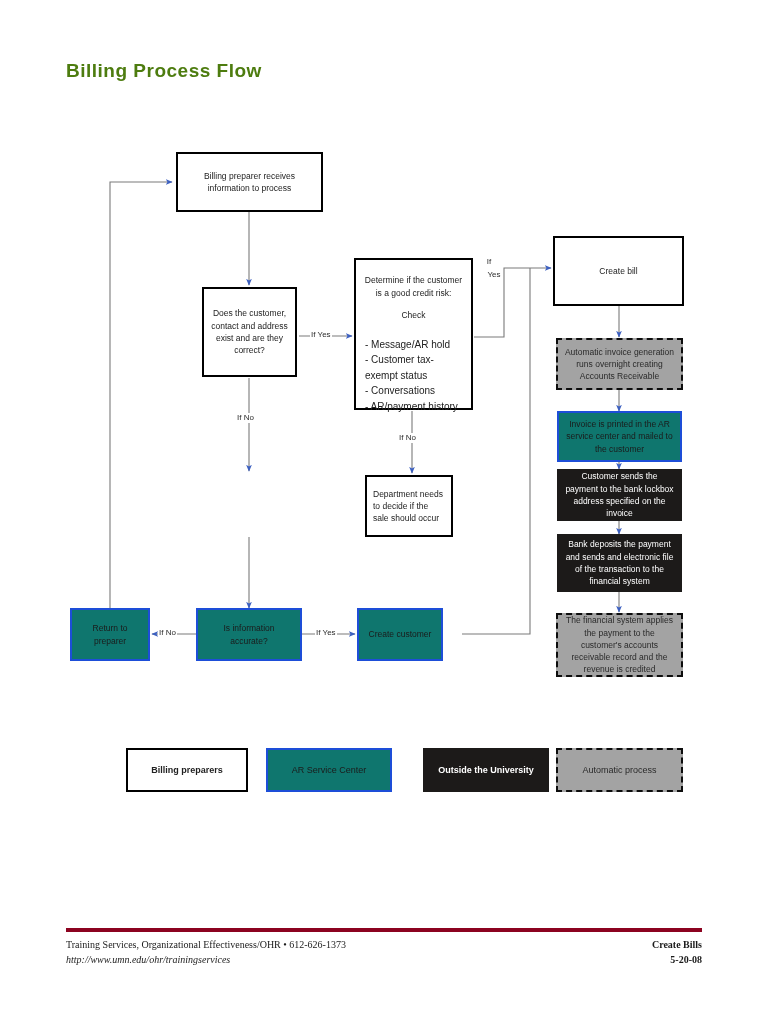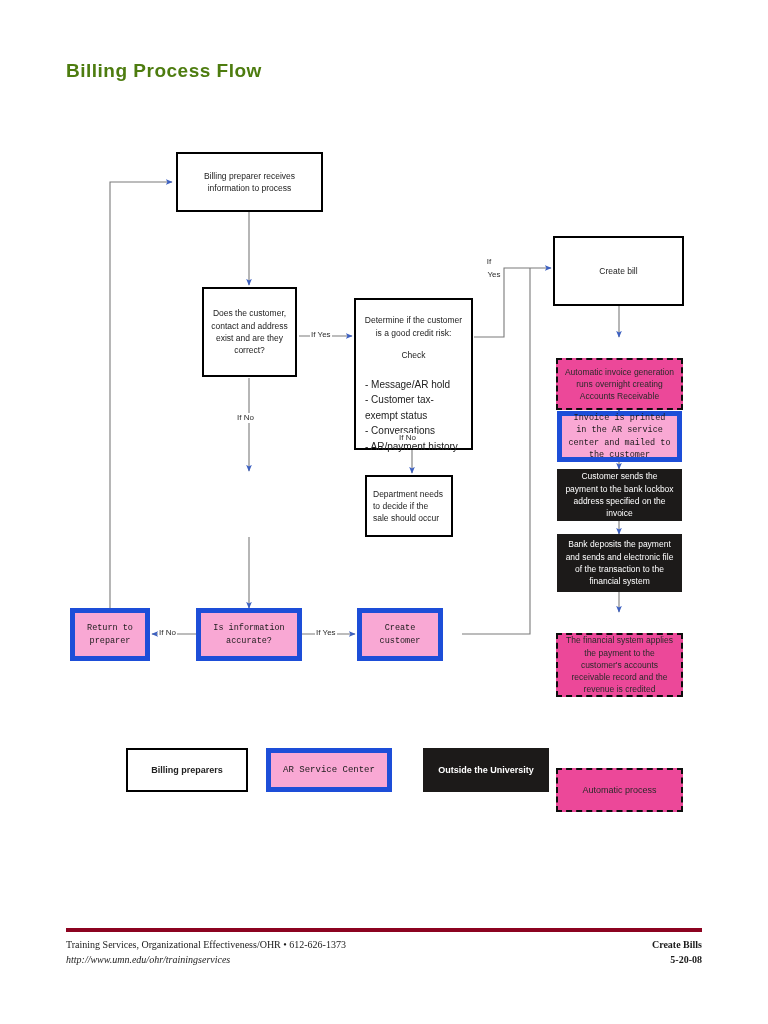--- a/index.html
+++ b/index.html
@@ -61,47 +61,44 @@
   .node span { display: block; width: 100%; }
 
   
   .style-prep {
     background: #ffffff;
     border: 2.5px solid #000000;
     color: #222222;
   }
   
   .style-ar {
-    background: #f9a8d4;
-    border: 5px solid #1d4ed8;
+    background: #0f766e;
+    border: 2px solid #1d4ed8;
     color: #1b1b1b;
-    font-family: Liberation Mono, monospace;
   }
   
   .style-outside {
     background: #1c1a19;
     border: 1px solid #1c1a19;
     color: #ffffff;
   }
   
   .style-auto {
-    background: #ec4899;
+    background: #a3a3a3;
     border: 2px dashed #0d0d0d;
     color: #2a2a2a;
-    margin-top: 20px;
   }
 
   .align-right { text-align: right; }
   .align-left  { text-align: left; }
 
   
   .node.credit {
     display: block;
     padding: 0;
-    margin-top: 40px;
   }
   .credit .credit-head {
     text-align: center;
     padding: 14px 8px 0 8px;
     font-size: 8.5px;
     line-height: 1.5;
   }
   .credit .credit-check {
     text-align: center;
     padding: 9px 8px 0 8px;

